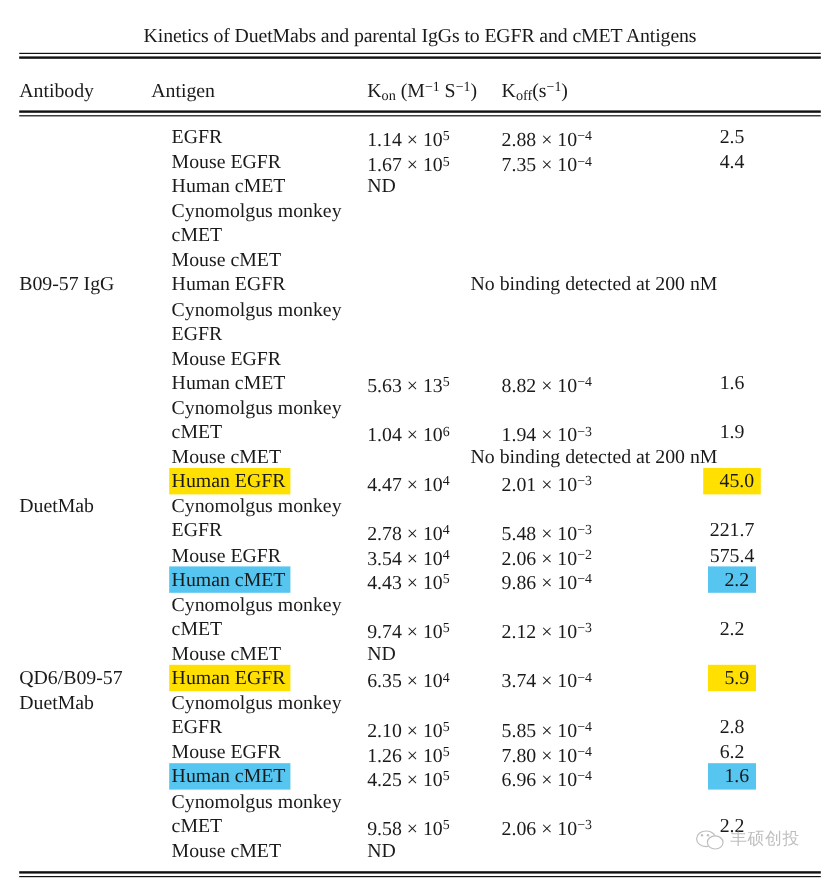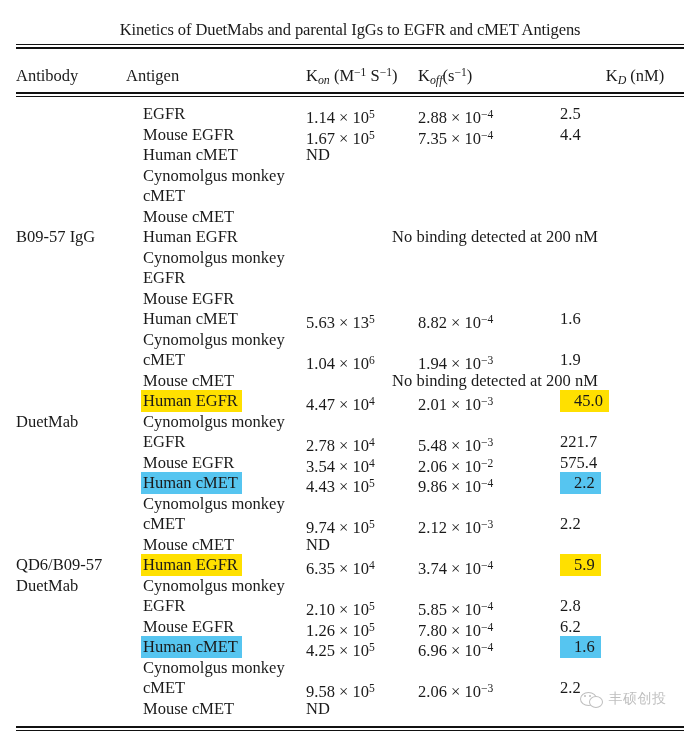--- a/index.html
+++ b/index.html
@@ -58,21 +58,20 @@
     white-space: nowrap;
   }
   .head-antibody { left: 16px; }
   .head-antigen  { left: 126px; }
   .head-kon      { left: 306px; }
   .head-koff     { left: 418px; }
   .head-kd       { left: 586px; width: 98px; text-align: center; }
 
   sub {
     font-size: 0.72em;
-    font-style: italic;
     vertical-align: -0.22em;
     letter-spacing: 0;
   }
   sup {
     font-size: 0.70em;
     vertical-align: 0.42em;
   }
 
   
   .row {
@@ -85,21 +84,21 @@
     position: absolute;
     font-size: 16.5px;
     white-space: nowrap;
     line-height: 20.5px;
     top: 0;
   }
   .c-antibody { left: 16px; }
   .c-antigen  { left: 143px; }
   .c-kon      { left: 306px; }
   .c-koff     { left: 418px; }
-  .c-kd       { left: 560px; width: 100px; text-align: left; font-family: Liberation Serif, serif; }
+  .c-kd       { left: 560px; width: 100px; text-align: center; font-family: Liberation Serif, serif; }
 
   .c-span {
     left: 306px;
     width: 378px;
     text-align: center;
   }
 
   .hl-yellow {
     background: #ffe000;
     padding: 1px 4px 2px 2px;
@@ -178,21 +177,20 @@
   <div class="caption">Kinetics of DuetMabs and parental IgGs to EGFR and cMET Antigens</div>
   <div class="rule rule-title-bot"></div>
 
   <div class="head-cell head-antibody">Antibody</div>
   <div class="head-cell head-antigen">Antigen</div>
 
   <div class="head-cell head-kon"><span>K</span><sub>on</sub><span> (M</span><sup>−1</sup><span> S</span><sup>−1</sup><span>)</span></div>
 
   <div class="head-cell head-koff"><span>K</span><sub>off</sub><span>(s</span><sup>−1</sup><span>)</span></div>
 
-  <div class="head-cell head-kd"><span>K</span><sub>D</sub><span> (nM)</span></div>
 
   <div class="rule rule-head-top"></div>
   <div class="rule rule-head-bot"></div>
 
   <div id="rows-host">
       <div class="row" style="top: 104px;">
         <div class="cell c-antigen"><span>EGFR</span></div>
         <div class="cell c-kon"><span>1.14 × 10</span><sup>5</sup></div>
         <div class="cell c-koff"><span>2.88 × 10</span><sup>−4</sup></div>
         <div class="cell c-kd"><span>2.5</span></div>

